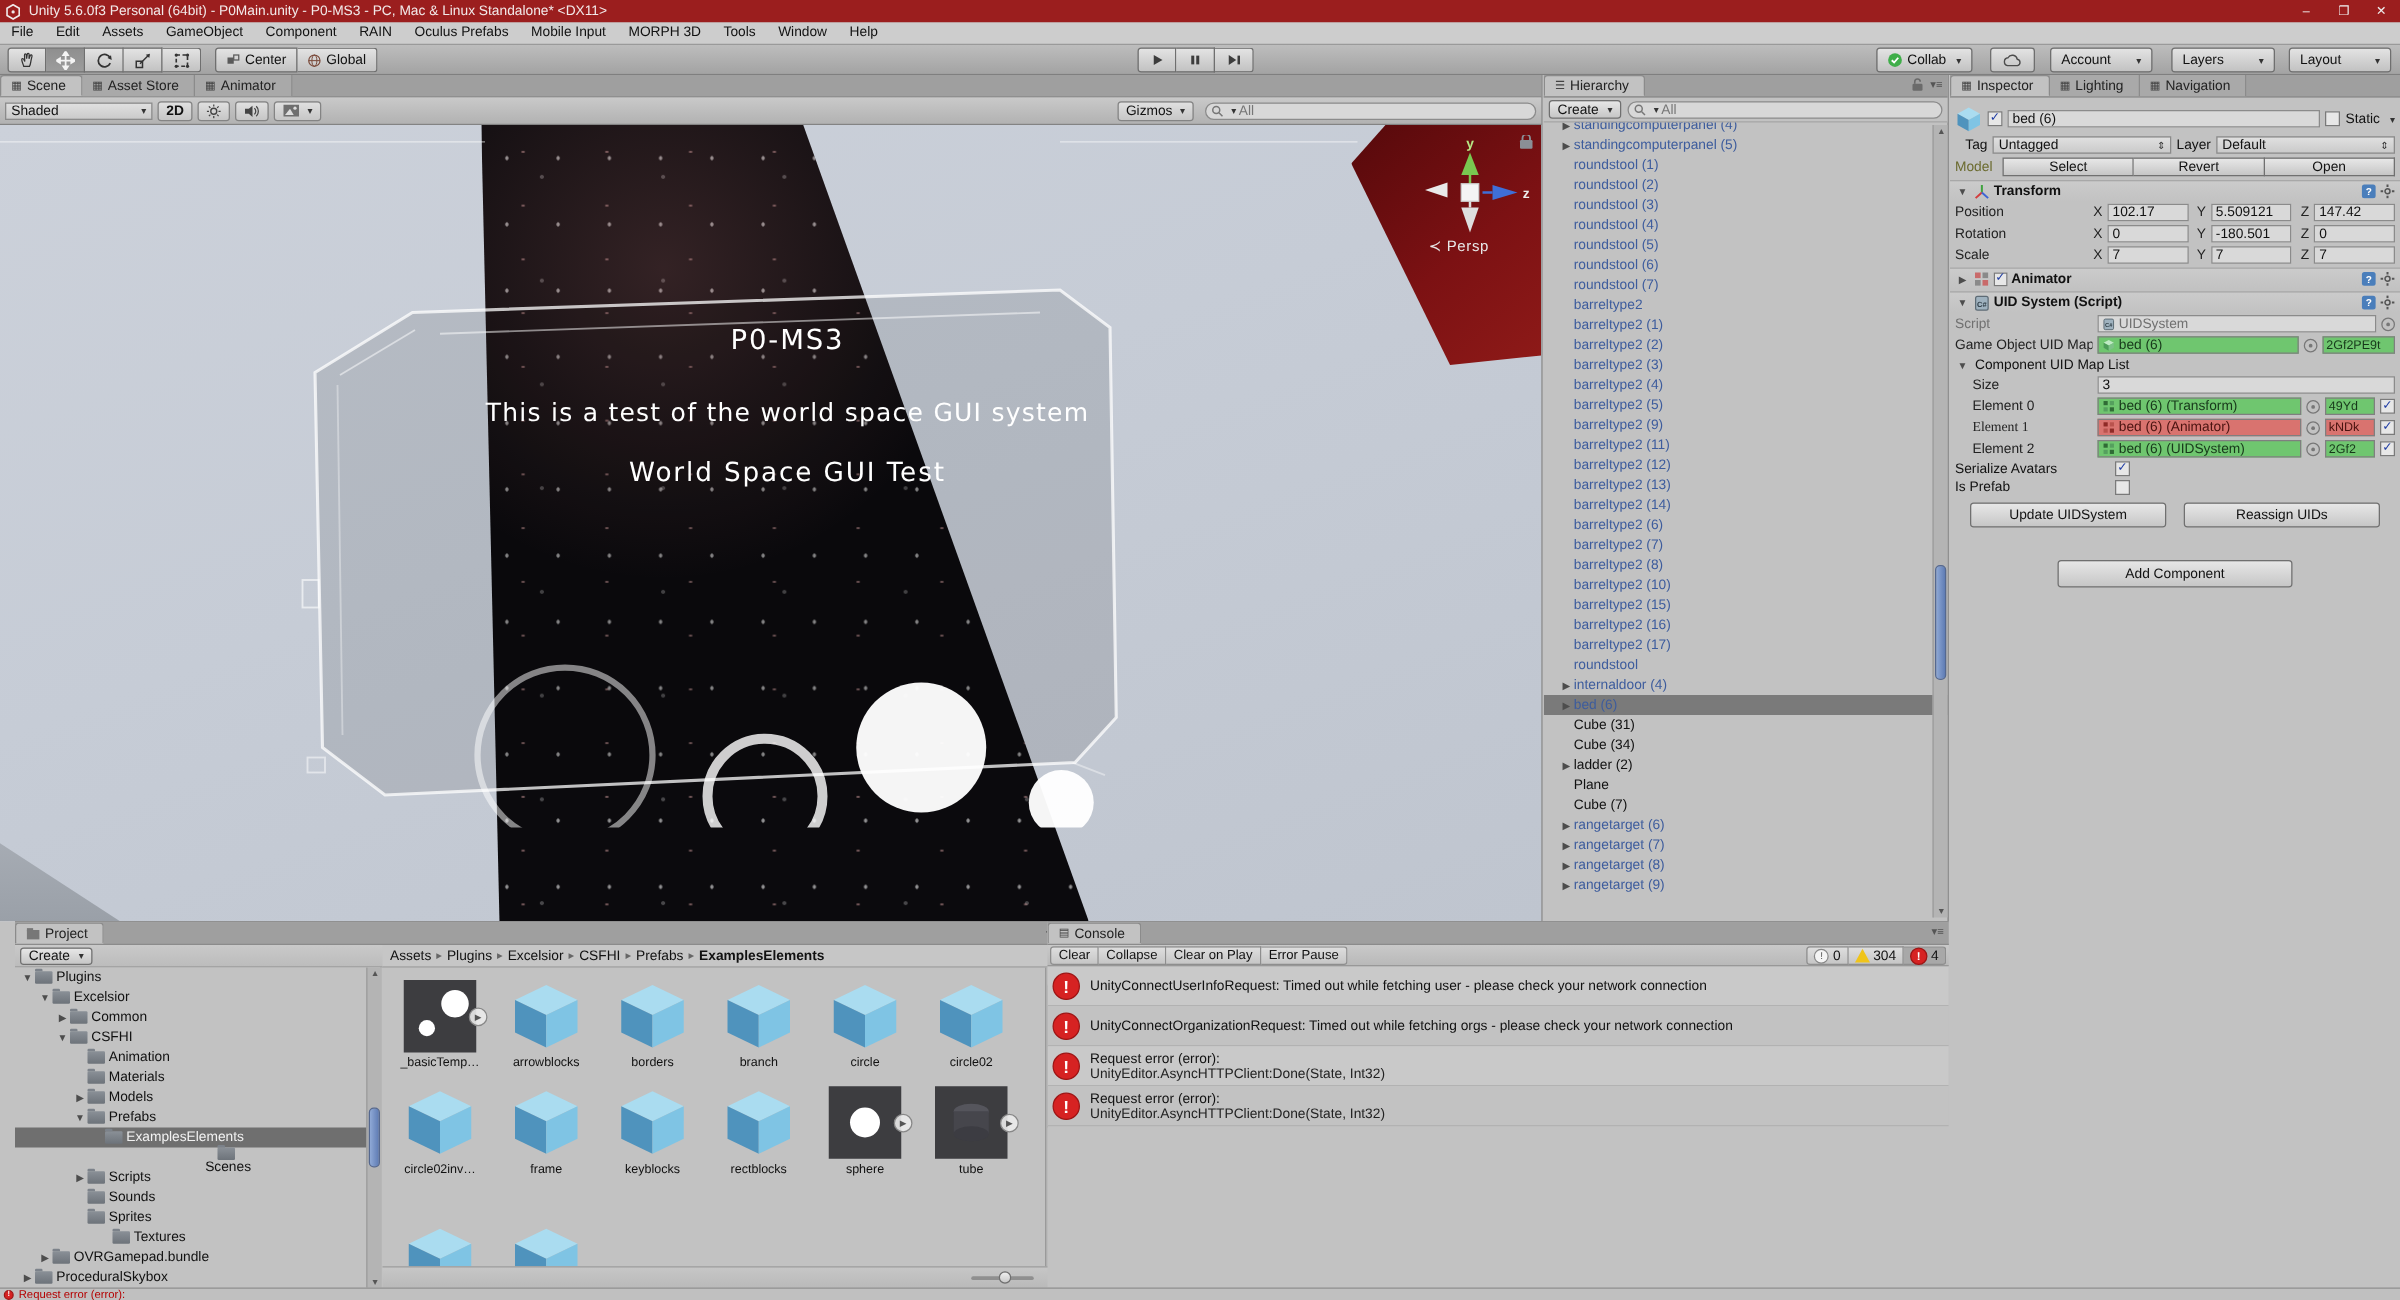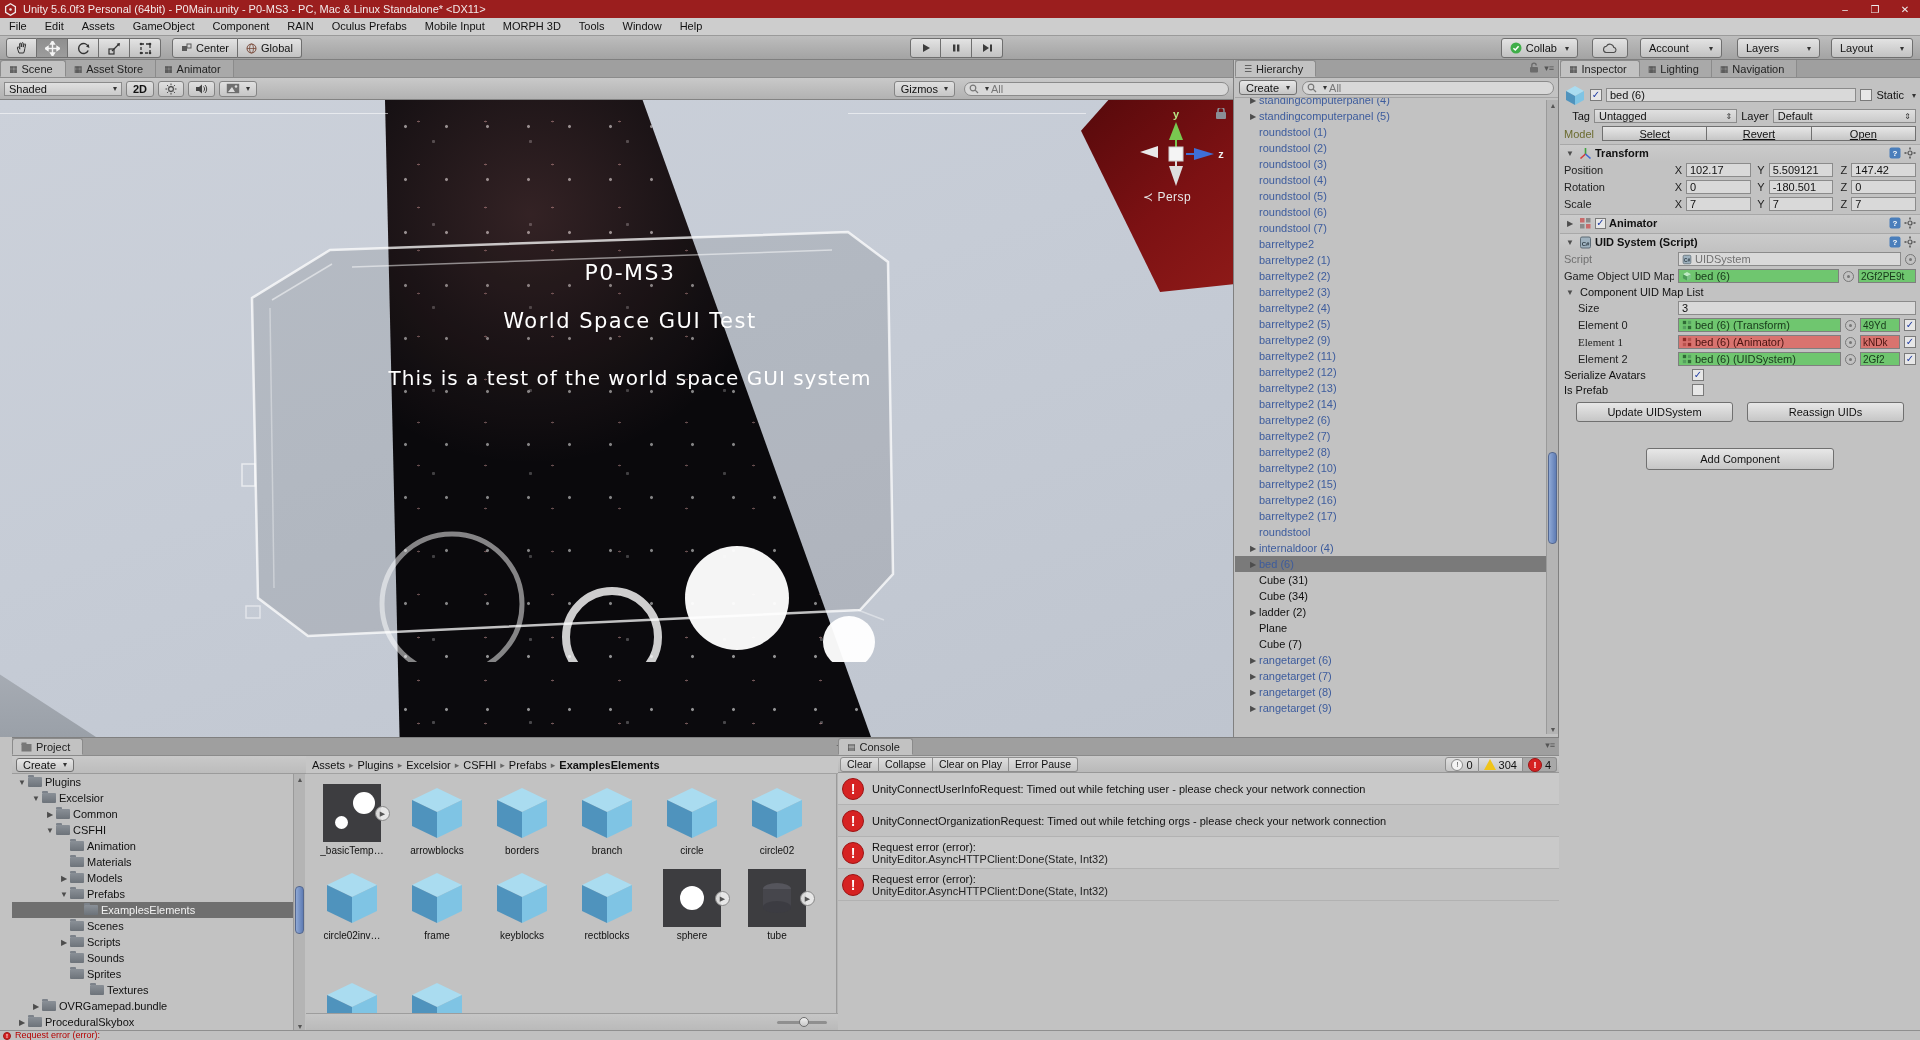--- a/index.html
+++ b/index.html
@@ -424,22 +424,22 @@
       <rect x="34" y="394" width="14" height="12" fill="none" stroke="rgba(255,255,255,0.5)" stroke-width="1.5"></rect>
       <path d="M 646 398 L 672 408" fill="none" stroke="rgba(255,255,255,0.4)" stroke-width="1.5"></path>
       <circle cx="240" cy="392" r="70" fill="none" stroke="rgba(255,255,255,0.5)" stroke-width="5"></circle>
       <circle cx="400" cy="425" r="46" fill="none" stroke="rgba(255,255,255,0.8)" stroke-width="8"></circle>
       <circle cx="525" cy="386" r="52" fill="rgba(255,255,255,0.96)"></circle>
       <circle cx="637" cy="430" r="26" fill="rgba(255,255,255,0.96)"></circle>
     </svg>
 
     <div id="gui-text">
       <div id="gui-title">P0-MS3</div>
+      <div id="gui-body">This is a test of the world space GUI system</div>
       <div id="gui-subtitle">World Space GUI Test</div>
-      <div id="gui-body">This is a test of the world space GUI system</div>
     </div>
 
     <svg id="view-gizmo" width="100" height="84" viewBox="0 0 100 84">
       <text x="48" y="10" fill="#b8e986" font-size="11" font-weight="bold" text-anchor="middle">y</text>
       <polygon points="48,14 41,32 55,32" fill="#79c850"></polygon>
       <line x1="48" y1="32" x2="48" y2="40" stroke="#79c850" stroke-width="2"></line>
       <polygon points="86,46 66,40 66,52" fill="#3f6fd8"></polygon>
       <line x1="66" y1="46" x2="58" y2="46" stroke="#3f6fd8" stroke-width="2"></line>
       <text x="93" y="50" fill="#eee" font-size="11" font-weight="bold" text-anchor="middle">z</text>
       <polygon points="12,44 30,38 30,50" fill="#e9e9e9"></polygon>
@@ -686,21 +686,21 @@
           <span class="dd-arrow">⇕</span>
         </div>
       <span>Layer</span>
       <div class="dropdown" style="flex:1.2;">
           <span>Default</span>
           <span class="dd-arrow">⇕</span>
         </div>
     </div>
     <div class="insp-row">
       <span style="width:34px; color:#6b6b2f;">Model</span>
-      <div id="model-buttons" style="display:flex; flex:1;text-decoration:underline;">
+      <div id="model-buttons" style="display:flex; flex:1;">
           <div class="btn" style="flex: 1 1 0%; height: 15px; border-radius: 0px; border-left-width: 1px;">Select</div>
           <div class="btn" style="flex: 1 1 0%; height: 15px; border-radius: 0px; border-left-width: 0px;">Revert</div>
           <div class="btn" style="flex: 1 1 0%; height: 15px; border-radius: 0px; border-left-width: 0px;">Open</div>
         </div>
     </div>
 
     <div class="comp-header">
       <span class="foldout">▼</span>
       <svg width="13" height="13" viewBox="0 0 13 13">
           <line x1="6.5" y1="1" x2="6.5" y2="7" stroke="#3fa33f" stroke-width="1.6"></line>
@@ -1015,21 +1015,21 @@
       <div class="prow" style="padding-left: 46px;">
         <span class="foldout">▼</span>
         <span class="folder"></span>
         <span class="plabel">Prefabs</span>
       </div>
       <div class="prow selected" style="padding-left: 60px;">
         <span class="foldout"></span>
         <span class="folder"></span>
         <span class="plabel">ExamplesElements</span>
       </div>
-      <div class="prow" style="padding-left: 46px;">
+      <div class="prow" style="padding-left: 46px; flex-direction: column;">
         <span class="foldout"></span>
         <span class="folder"></span>
         <span class="plabel">Scenes</span>
       </div>
       <div class="prow" style="padding-left: 46px;">
         <span class="foldout">▶</span>
         <span class="folder"></span>
         <span class="plabel">Scripts</span>
       </div>
       <div class="prow" style="padding-left: 46px;">

